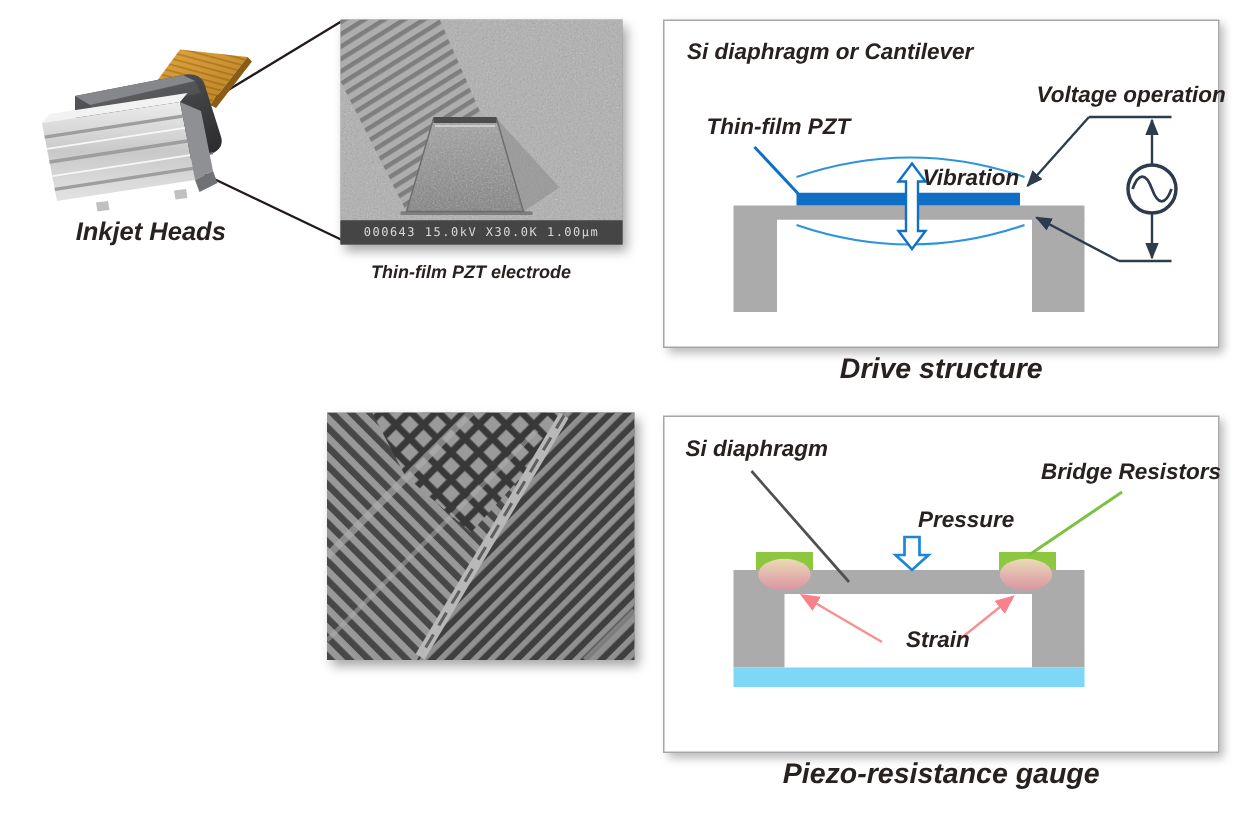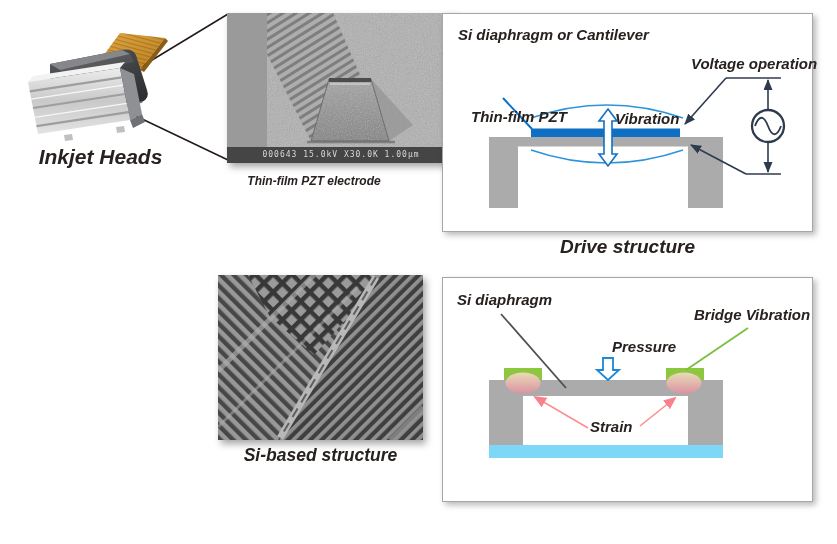--- a/index.html
+++ b/index.html
@@ -4,35 +4,35 @@
 <style>
   html,body{margin:0;padding:0;background:#ffffff;}
   .canvas{
     position:relative;width:837px;height:544px;background:#ffffff;overflow:hidden;
     font-family:"Liberation Sans",sans-serif;color:#27211f;
   }
   .abs{position:absolute;}
   svg{display:block;}
   .label{
     position:absolute;font-style:italic;font-weight:bold;color:#27211f;
-    font-size:21px;line-height:1.15;text-align:center;white-space:nowrap;
+    font-size:17px;line-height:1.15;text-align:center;white-space:nowrap;
   }
   .caption-lg{font-size:19px;}
   .panel{
     position:absolute;background:#ffffff;border:1.2px solid #a6a6a6;
     box-shadow:3px 3px 6px rgba(0,0,0,0.28);box-sizing:border-box;
   }
   .panel .txt{
     position:absolute;font-style:italic;font-weight:bold;font-size:15px;
     color:#27211f;white-space:nowrap;line-height:1.1;z-index:3;
   }
-  .txt-blue{color:#0e6fc5;font-size:15.5px;margin-top:32px;}
+  .txt-blue{color:#0e6fc5;font-size:15.5px;}
   .txt-pressure{color:#1b87d8;font-size:15.5px;}
   .txt-vib{color:#1d2430;}
-  .txt-strain{color:#ef4056;}
+  .txt-strain{color:#ef4056;margin-left:14px;}
   .panel svg.diagram{position:absolute;left:0;top:0;z-index:1;}
   .sem{
     position:absolute;box-shadow:3px 4px 7px rgba(0,0,0,0.35);
     background:#9a9a9a;
   }
   .sem-caption{
     position:absolute;left:0;right:0;bottom:0;height:16px;background:#454545;
     color:#d8d8d8;font-family:"DejaVu Sans Mono",monospace;font-size:8px;
     line-height:16px;text-align:center;letter-spacing:1px;white-space:nowrap;
   }
@@ -92,21 +92,21 @@
         <line x1="28.5" y1="116.2" x2="120.5" y2="102.2" stroke="#9e9e9e" stroke-width="2.2"></line>
         <polygon points="112,58 126,64 134,104 122,110" fill="#8e9093"></polygon>
         <polygon points="122,110 134,104 137,112 125,118" fill="#6f7174"></polygon>
         <polygon points="56,125 64,124 65,130 57,131" fill="#c0c0c0"></polygon>
         <polygon points="108,117 116,116 117,122 109,123" fill="#c0c0c0"></polygon>
       </g>
     </svg>
   </div>
   <div class="label" style="left:18px;top:145px;width:165px;">Inkjet Heads</div>
 
-  <div class="sem" style="left:227px;top:13px;width:188px;height:150px;padding-left:40px;">
+  <div class="sem" style="left:227px;top:13px;width:188px;height:150px;">
     <svg width="188" height="150" viewBox="0 0 188 150">
       <defs>
         <filter id="n1" x="0" y="0" width="100%" height="100%">
           <feTurbulence type="fractalNoise" baseFrequency="0.85" numOctaves="3" seed="7" stitchTiles="stitch"></feTurbulence>
           <feColorMatrix type="saturate" values="0"></feColorMatrix>
         </filter>
         <pattern id="ribs" width="7" height="7" patternUnits="userSpaceOnUse" patternTransform="rotate(58)">
           <rect width="7" height="7" fill="#c6c6c6"></rect>
           <rect width="3" height="7" fill="#8d8d8d"></rect>
         </pattern>
@@ -208,21 +208,20 @@
         <polygon points="30,0 168,0 96,80 52,42" fill="url(#pG)"></polygon>
         <polygon points="158,0 205,0 205,165 60,165" fill="url(#pB)"></polygon>
         <line x1="158" y1="2" x2="62" y2="163" stroke="#b8b8b8" stroke-width="7"></line>
         <line x1="158" y1="2" x2="62" y2="163" stroke="#5f5f5f" stroke-width="2" stroke-dasharray="10 7"></line>
         <line x1="0" y1="96" x2="96" y2="0" stroke="#aeaeae" stroke-width="5" opacity="0.65"></line>
         <line x1="0" y1="152" x2="140" y2="12" stroke="#b0b0b0" stroke-width="3" opacity="0.5"></line>
         <line x1="172" y1="165" x2="205" y2="132" stroke="#a8a8a8" stroke-width="4" opacity="0.6"></line>
       </g>
     </svg>
   </div>
-  <div class="label" style="left:218px;top:445px;width:205px;font-size:17.5px;">Si-based structure</div>
 
   <div class="panel" style="left:442px;top:277px;width:371px;height:225px;padding-left:40px;">
     <svg class="diagram" width="371" height="225" viewBox="0 0 371 225">
       <defs>
         <marker id="ahPink" markerUnits="userSpaceOnUse" markerWidth="14" markerHeight="12" refX="11" refY="5.5" orient="auto">
           <path d="M0,0 L13,5.5 L0,11 Z" fill="#f8818c"></path>
         </marker>
         <linearGradient id="resistorSpot" x1="0" y1="0" x2="0" y2="1">
           <stop offset="0" stop-color="#eedcbc"></stop>
           <stop offset="0.55" stop-color="#e4b3ac"></stop>
@@ -242,18 +241,19 @@
 
       <line x1="58" y1="36" x2="123" y2="110" stroke="#4f4f4f" stroke-width="1.8"></line>
       <line x1="305" y1="50" x2="243" y2="92" stroke="#7cc142" stroke-width="2"></line>
 
       <polygon points="160,80 170,80 170,92 176,92 165,102 154,92 160,92" fill="#ffffff" stroke="#1b87d8" stroke-width="1.8"></polygon>
 
       <line x1="145" y1="150" x2="92" y2="119" stroke="#fb8f8f" stroke-width="1.6" marker-end="url(#ahPink)"></line>
       <line x1="197" y1="148" x2="232" y2="120" stroke="#fb8f8f" stroke-width="1.6" marker-end="url(#ahPink)"></line>
     </svg>
     <div class="txt" style="left:14px;top:14px;">Si diaphragm</div>
-    <div class="txt" style="left:251px;top:29px;">Bridge Vibration</div>
+    <div class="txt" style="left:251px;top:29px;">Bridge Resistors</div>
     <div class="txt txt-pressure" style="left:135px;top:61px;margin-left:34px;">Pressure</div>
     <div class="txt txt-strain" style="left:147px;top:141px;">Strain</div>
   </div>
+  <div class="label caption-lg" style="left:442px;top:506px;width:371px;">Piezo-resistance gauge</div>
 
 </div>
 
 </body></html>

